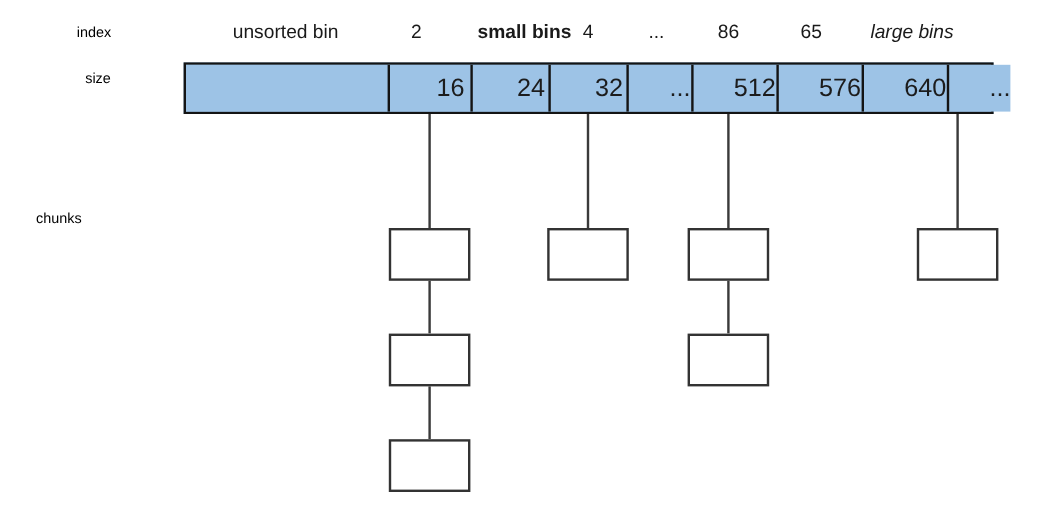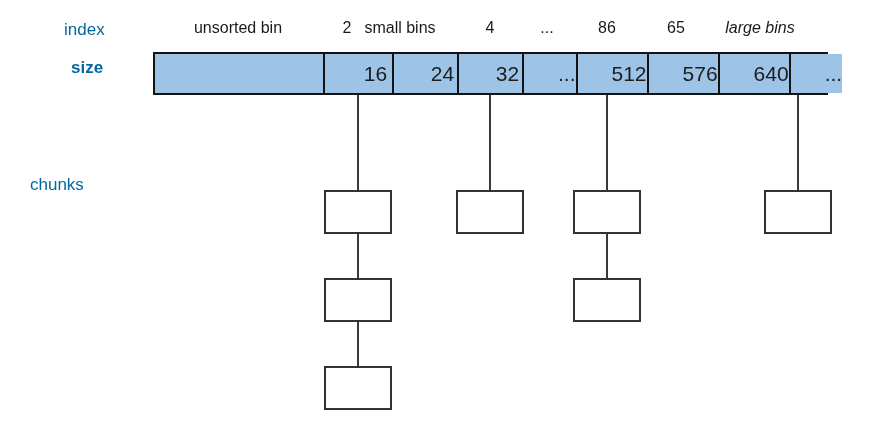--- a/index.html
+++ b/index.html
@@ -10,22 +10,22 @@
   #canvas{
     position:relative;
     width:885px;
     height:422px;
     background:#ffffff;
     overflow:hidden;
     color:#1a1a1a;
   }
   .row-label{
     position:absolute;
-    font-size:17px;
-    color:#0369a1;
+    font-size:12px;
+    color:#000000;
     white-space:nowrap;
   }
   .header-label{
     position:absolute;
     top:19px;
     transform:translateX(-50%);
     font-size:16px;
     color:#1a1a1a;
     white-space:nowrap;
   }
@@ -67,26 +67,26 @@
     background:var(--chunk-fill,#ffffff);
     border:2px solid var(--chunk-border,#333333);
   }
 </style>
 </head>
 <body>
 
 <div id="canvas">
 
   <div class="row-label" style="left:64px; top:20px;">index</div>
-  <div class="row-label" style="left:71px; top:58px;font-weight:bold;">size</div>
+  <div class="row-label" style="left:71px; top:58px;">size</div>
   <div class="row-label" style="left:30px; top:175px;">chunks</div>
 
   <div class="header-label" style="left:238px;">unsorted bin</div>
   <div class="header-label" style="left:347px;">2</div>
-  <div class="header-label" style="left:400px;">small bins</div>
+  <div class="header-label" style="left:437px;font-weight:bold;">small bins</div>
   <div class="header-label" style="left:490px;">4</div>
   <div class="header-label" style="left:547px;">...</div>
   <div class="header-label" style="left:607px;">86</div>
   <div class="header-label" style="left:676px;text-align:right;">65</div>
   <div class="header-label" style="left:760px;font-style:italic;">large bins</div>
 
   <div id="size-bar">
     <div class="bin-cell" style="flex:0 0 168px;"></div>
     <div class="bin-cell" style="flex:0 0 69px;">16</div>
     <div class="bin-cell" style="flex:0 0 65px;">24</div>

